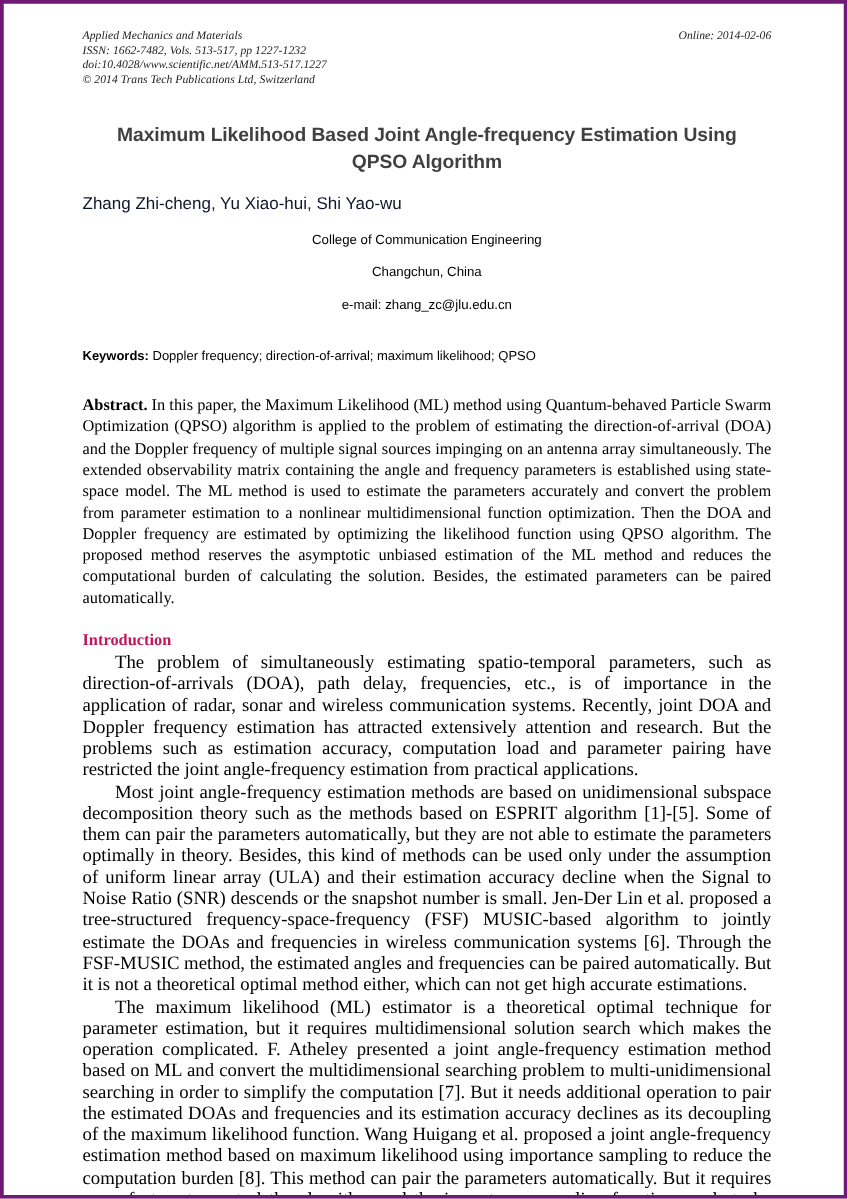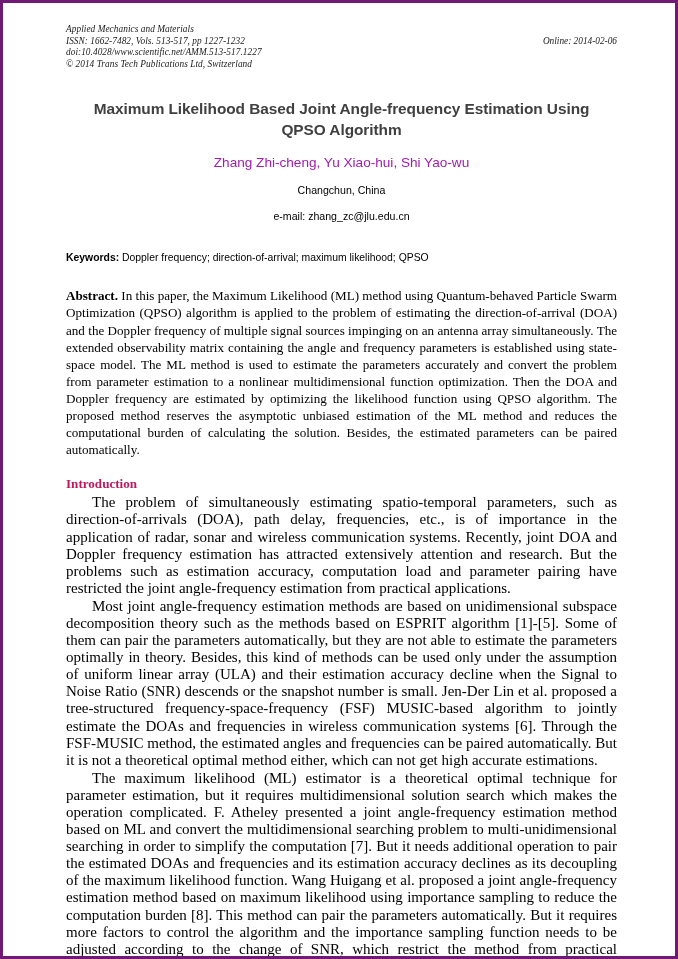--- a/index.html
+++ b/index.html
@@ -37,21 +37,21 @@
     position: relative;
     margin-bottom: 0;
   }
   .journal-header .line {
     white-space: nowrap;
     letter-spacing: 0.05px;
   }
   .journal-header .online {
     position: absolute;
     right: 0;
-    top: 12px;
+    top: 0;
     white-space: nowrap;
   }
 
   
   .title {
     font-family: "Liberation Sans", sans-serif;
     font-weight: bold;
     font-size: 15.4px;
     line-height: 20.5px;
     text-align: center;
@@ -60,22 +60,22 @@
     padding: 0 6px;
     letter-spacing: -0.05px;
   }
   .title-wrap { margin-top: 29px; }
 
   
   .authors {
     font-family: "Liberation Sans", sans-serif;
     font-size: 13.6px;
     line-height: 17px;
-    text-align: center;
-    color: #a21caf;
+    text-align: left;
+    color: #0f172a;
     margin-top: 14px;
   }
   .affil-line {
     font-family: "Liberation Sans", sans-serif;
     font-size: 10.6px;
     line-height: 13px;
     text-align: center;
     color: #000000;
   }
   .affil-1 { margin-top: 15px; }
@@ -139,20 +139,21 @@
       <div class="line">© 2014 Trans Tech Publications Ltd, Switzerland</div>
       <div class="online">Online: 2014-02-06</div>
     </div>
 
     <div class="title-wrap">
       <h1 class="title">Maximum Likelihood Based Joint Angle-frequency Estimation Using QPSO Algorithm</h1>
     </div>
 
     <div class="authors">Zhang Zhi-cheng, Yu Xiao-hui, Shi Yao-wu</div>
 
+    <div class="affil-line affil-1">College of Communication Engineering</div>
     <div class="affil-line affil-3">Changchun, China</div>
     <div class="affil-line affil-4">e-mail: zhang_zc@jlu.edu.cn</div>
 
     <div class="keywords"><b>Keywords:</b><span> Doppler frequency; direction-of-arrival; maximum likelihood; QPSO</span></div>
 
     <div class="abstract"><b>Abstract.</b><span> In this paper, the Maximum Likelihood (ML) method using Quantum-behaved Particle Swarm Optimization (QPSO) algorithm is applied to the problem of estimating the direction-of-arrival (DOA) and the Doppler frequency of multiple signal sources impinging on an antenna array simultaneously. The extended observability matrix containing the angle and frequency parameters is established using state-space model. The ML method is used to estimate the parameters accurately and convert the problem from parameter estimation to a nonlinear multidimensional function optimization. Then the DOA and Doppler frequency are estimated by optimizing the likelihood function using QPSO algorithm. The proposed method reserves the asymptotic unbiased estimation of the ML method and reduces the computational burden of calculating the solution. Besides, the estimated parameters can be paired automatically.</span></div>
 
     <div class="section-head">Introduction</div>
     <div class="para first">The problem of simultaneously estimating spatio-temporal parameters, such as direction-of-arrivals (DOA), path delay, frequencies, etc., is of importance in the application of radar, sonar and wireless communication systems. Recently, joint DOA and Doppler frequency estimation has attracted extensively attention and research. But the problems such as estimation accuracy, computation load and parameter pairing have restricted the joint angle-frequency estimation from practical applications.</div>
     <div class="para">Most joint angle-frequency estimation methods are based on unidimensional subspace decomposition theory such as the methods based on ESPRIT algorithm [1]-[5]. Some of them can pair the parameters automatically, but they are not able to estimate the parameters optimally in theory. Besides, this kind of methods can be used only under the assumption of uniform linear array (ULA) and their estimation accuracy decline when the Signal to Noise Ratio (SNR) descends or the snapshot number is small. Jen-Der Lin et al. proposed a tree-structured frequency-space-frequency (FSF) MUSIC-based algorithm to jointly estimate the DOAs and frequencies in wireless communication systems [6]. Through the FSF-MUSIC method, the estimated angles and frequencies can be paired automatically. But it is not a theoretical optimal method either, which can not get high accurate estimations.</div>

